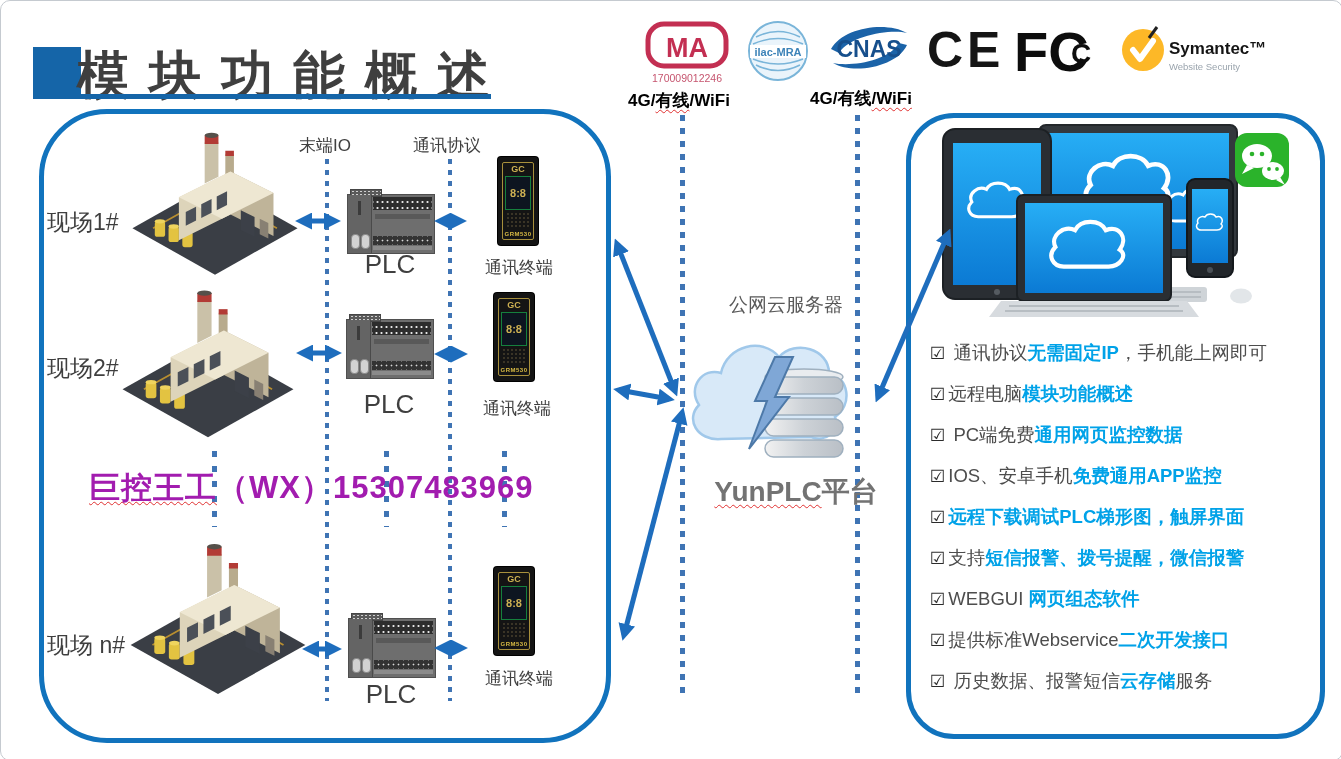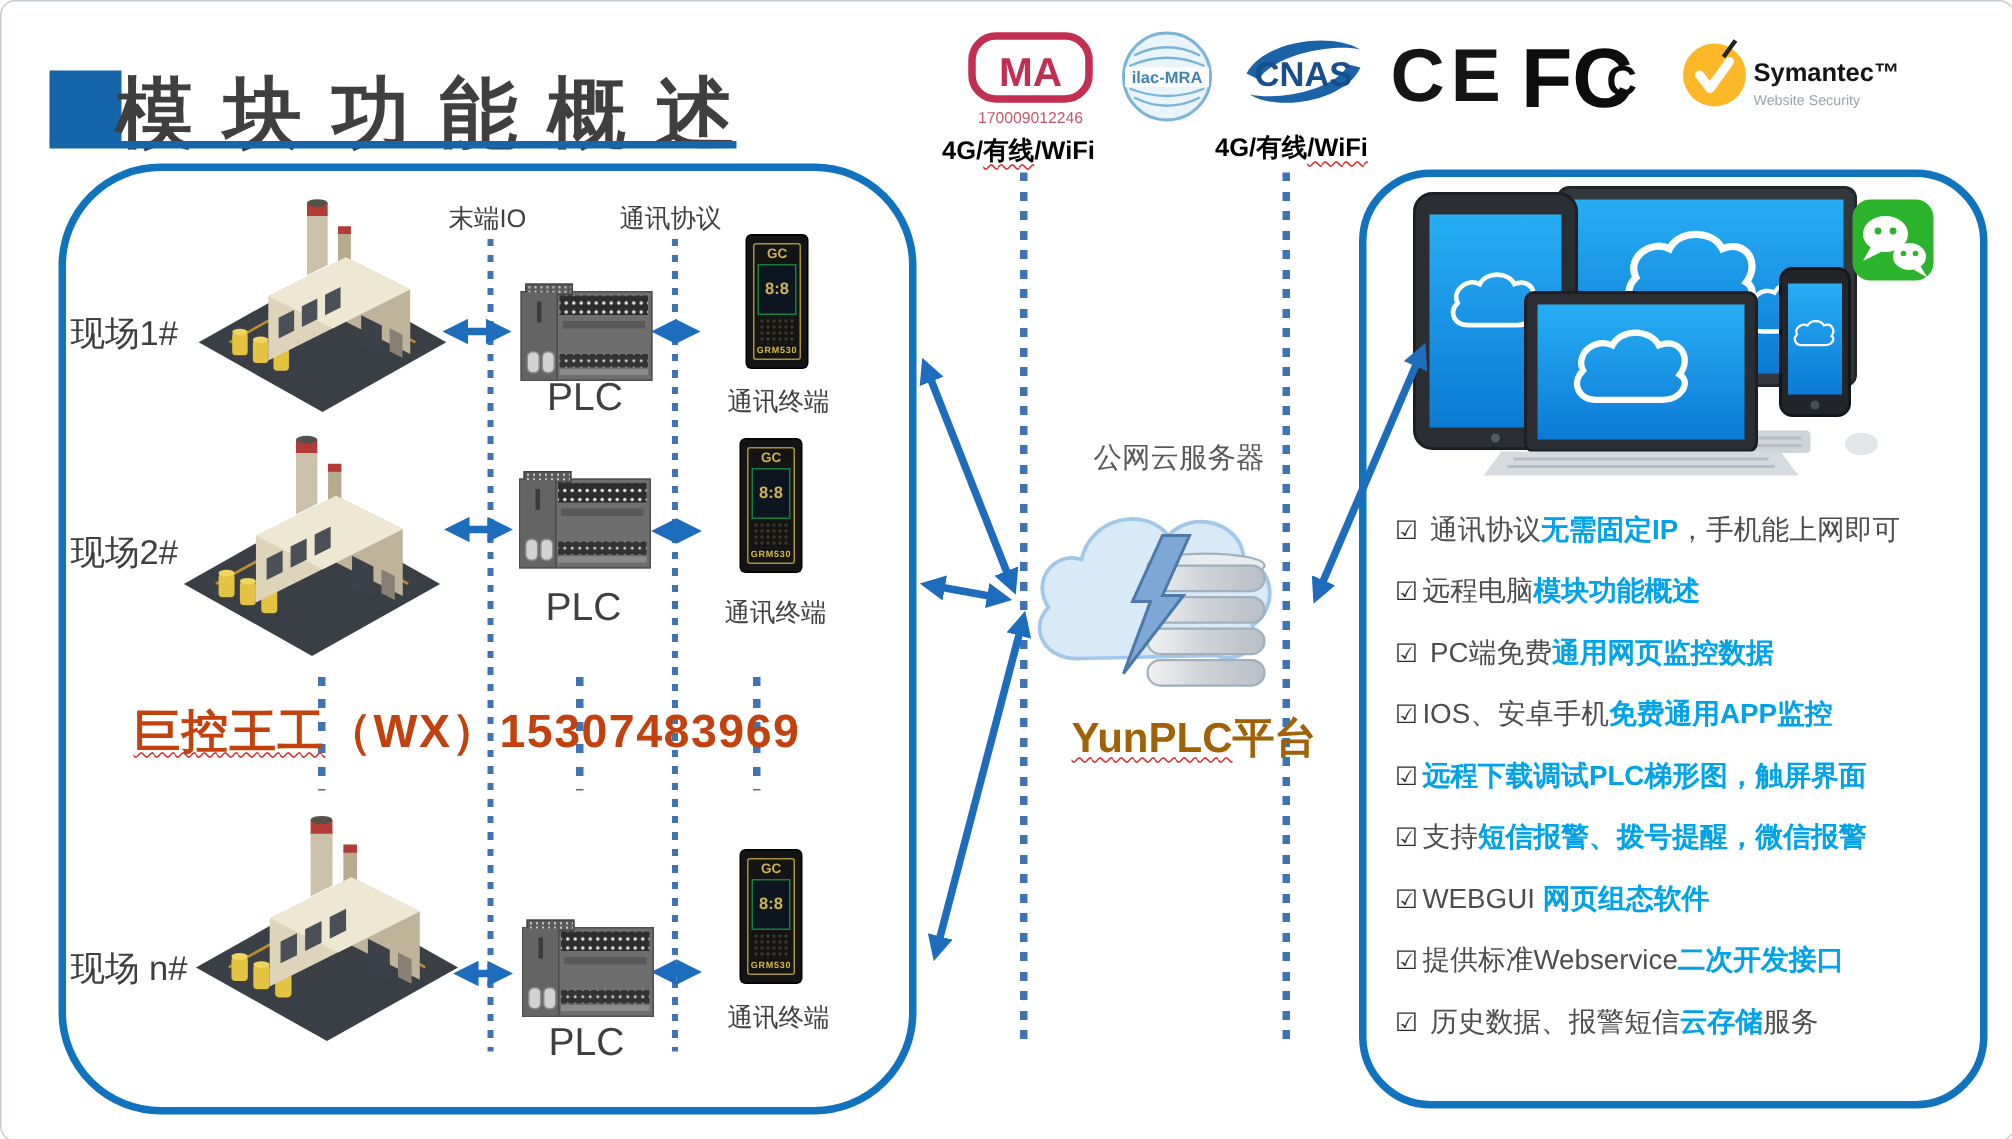--- a/index.html
+++ b/index.html
@@ -65,25 +65,25 @@
   .t-inner { position:absolute; left:4px; right:4px; top:5px; bottom:5px; border:1px solid #a8903c; border-radius:2px;
              display:flex; flex-direction:column; align-items:center; }
   .t-gc { font-size:9px; font-weight:700; color:#cdb052; line-height:13px; }
   .t-screen { width:24px; height:32px; background:#0d1520; border:1px solid #15803d; color:#cdb052;
               font-size:11px; font-weight:700; display:flex; align-items:center; justify-content:center; }
   .t-dots { flex:1; width:24px; margin:2px 0 1px 0; background-image:radial-gradient(#3a3426 1px, transparent 1.2px); background-size:4px 4px; }
   .t-model { font-size:6px; font-weight:700; color:#d9bb44; line-height:9px; letter-spacing:.5px; }
   .term-label { position:absolute; width:90px; text-align:center; font-size:17px; color:#404040; white-space:nowrap; }
   .terml1 { left:473px; top:255px; } .terml2 { left:471px; top:396px; } .terml3 { left:473px; top:666px; }
   
-  .watermark { position:absolute; left:88px; top:466px; font-size:31px; font-weight:700; color:#c2410c; z-index:3; letter-spacing:1px; white-space:nowrap; }
+  .watermark { position:absolute; left:88px; top:466px; font-size:31px; font-weight:700; color:#a21caf; z-index:3; letter-spacing:1px; white-space:nowrap; }
   
   .cloud-label { position:absolute; left:705px; top:291px; width:160px; text-align:center; font-size:19px; color:#595959; }
   .cloud-svg { position:absolute; left:682px; top:318px; }
-  .platform-label { position:absolute; left:695px; top:472px; width:200px; text-align:center; font-size:28px; font-weight:700; color:#a16207; white-space:nowrap; }
+  .platform-label { position:absolute; left:695px; top:472px; width:200px; text-align:center; font-size:28px; font-weight:700; color:#737373; white-space:nowrap; }
   
   .devices-svg { position:absolute; left:930px; top:118px; }
   .features { position:absolute; left:929px; top:331px; width:390px; list-style:none; margin:0; padding:0; z-index:2; }
   .features li { height:41px; line-height:41px; font-size:18.5px; color:#4d4d4d; white-space:nowrap; }
   .features .chk { font-size:17px; color:#2b2b2b; margin-right:3px; }
   .features .hl { color:#00a2e8; font-weight:700; }
   
   .arrows { position:absolute; left:0; top:0; pointer-events:none; z-index:4; }
   .arrows line { stroke:#1e6dbd; stroke-width:5; marker-start:url(#ah); marker-end:url(#ah); }
   .hidden-defs { position:absolute; width:0; height:0; overflow:hidden; }

